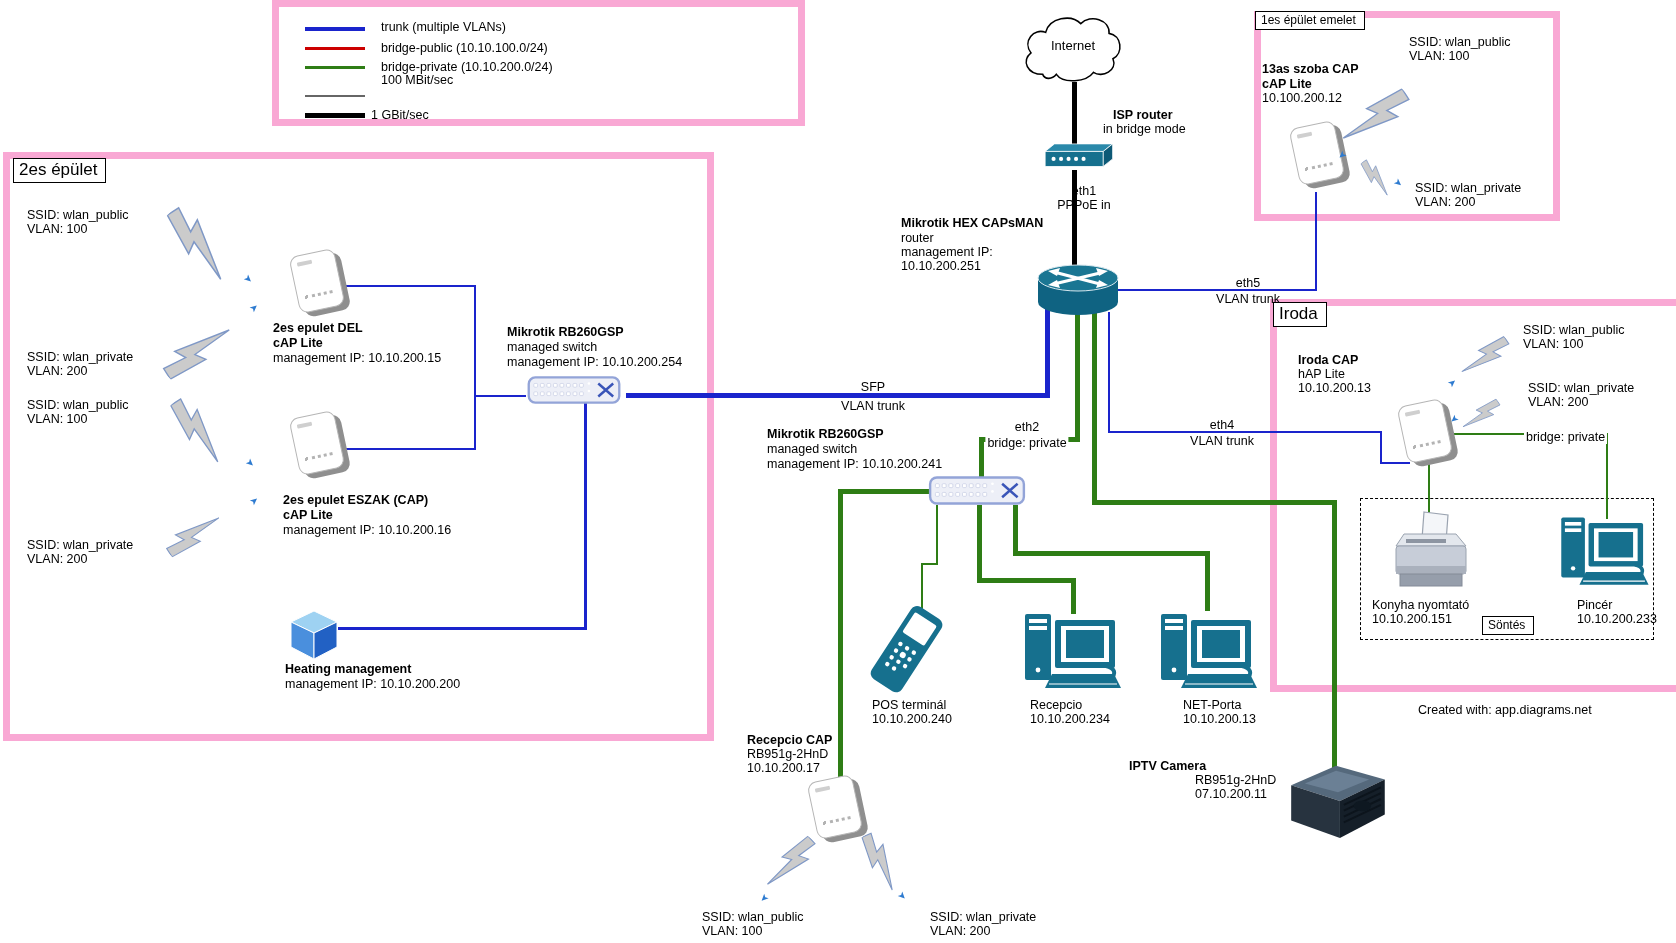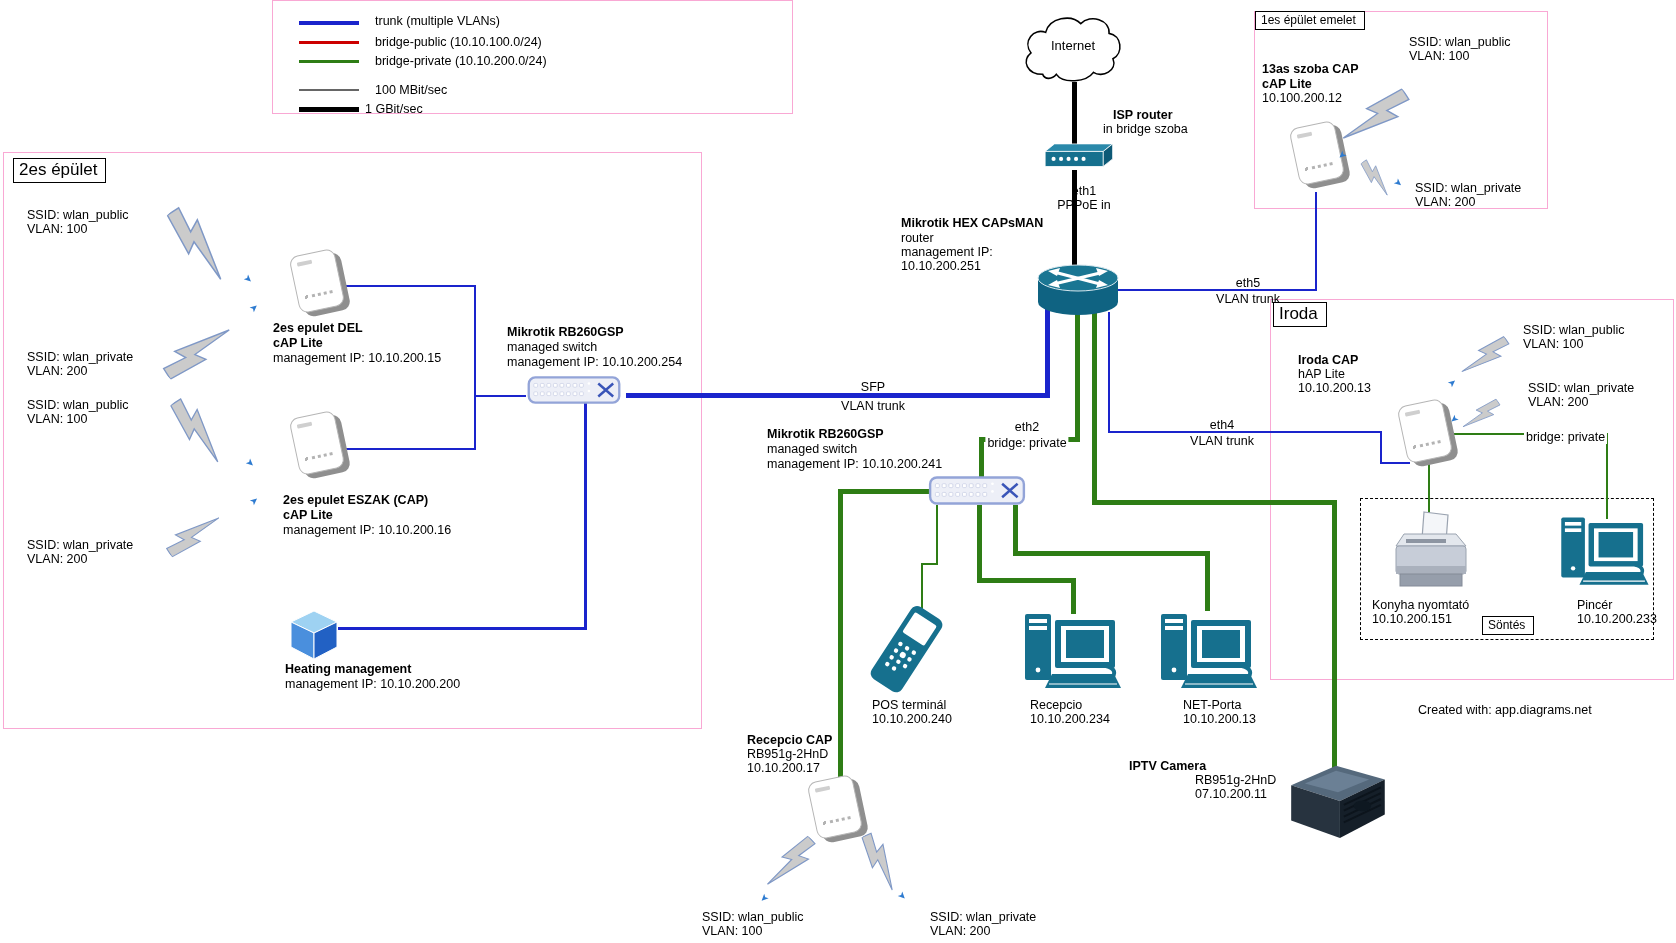--- a/index.html
+++ b/index.html
@@ -3,21 +3,21 @@
 <meta charset="utf-8">
 <style>
   html,body{margin:0;padding:0;background:#fff}
   .stage{position:relative;width:1676px;height:943px;background:#fff;
          font-family:"Liberation Sans",sans-serif;color:#000;overflow:hidden}
   .l{position:absolute}
   .t{position:absolute;font-size:12.5px;line-height:14px;white-space:nowrap}
   .bold{font-weight:bold}
   .ctr{transform:translateX(-50%)}
   .bg{background:#fff;padding:0 2px}
-  .bx{position:absolute;border:1px solid #f9a8d4}
+  .bx{position:absolute;border:7px solid #f9a8d4}
   .dashedbx{position:absolute;border:1.5px dashed #000}
   .tt{position:absolute;background:#fff;border:1px solid #000;padding:1px 8px 2px 5px;font-size:17px;white-space:nowrap}
   .tt.small{font-size:12px}
   .abs{position:absolute;overflow:visible}
   .ap{position:absolute;width:44px;height:56px;background:#fff;border:1px solid #b5b5b5;border-radius:9px;
       box-shadow:5px 5px 0 0 #8f8f8f;transform:rotate(-12deg)}
   .ap::before{content:"";position:absolute;left:6px;top:6px;width:15px;height:4px;background:#cfcfcf;border-radius:1px}
   .ap::after{content:"";position:absolute;left:7px;bottom:13px;width:28px;border-bottom:3px dotted #b3b3b3}
   .chev{position:absolute;font-size:10px;color:#2e7bd0;line-height:10px}
   .legend-row-label{font-size:12.5px}
@@ -146,21 +146,21 @@
   </svg>
 
   <div class="bx" style="left:272px;top:0;width:519px;height:112px">
     <div class="l" style="left: 26px; top: 20px; width: 60px; height: 4px; background: rgb(26, 36, 204);"></div>
     <div class="t legend-row-label" style="left:102px;top:13px">trunk (multiple VLANs)</div>
     <div class="l" style="left: 26px; top: 40px; width: 60px; height: 3px; background: rgb(204, 0, 0);"></div>
     <div class="t legend-row-label" style="left:102px;top:34px">bridge-public (10.10.100.0/24)</div>
     <div class="l" style="left: 26px; top: 59px; width: 60px; height: 3px; background: rgb(46, 125, 21);"></div>
     <div class="t legend-row-label" style="left:102px;top:53px">bridge-private (10.10.200.0/24)</div>
     <div class="l" style="left: 26px; top: 88px; width: 60px; height: 2px; background: rgb(102, 102, 102);"></div>
-    <div class="t legend-row-label" style="left:102px;top:82px">100 MBit/sec</div>
+    <div class="t legend-row-label" style="left:102px;top:66px">100 MBit/sec</div>
     <div class="l" style="left: 26px; top: 106px; width: 60px; height: 5px; background: rgb(0, 0, 0);"></div>
     <div class="t legend-row-label" style="left:92px;top:101px">1 GBit/sec</div>
   </div>
 
   <div class="bx" style="left:3px;top:152px;width:697px;height:575px"></div>
   <div class="tt" style="left:13px;top:158px">2es épület</div>
 
   <div class="bx" style="left:1254px;top:11px;width:292px;height:196px"></div>
   <div class="tt small" style="left:1255px;top:11px">1es épület emelet</div>
 
@@ -319,21 +319,21 @@
   <div class="t" style="left:283px;top:523px">management IP: 10.10.200.16</div>
 
   <div class="t bold" style="left:507px;top:325px">Mikrotik RB260GSP</div>
   <div class="t" style="left:507px;top:340px">managed switch</div>
   <div class="t" style="left:507px;top:355px">management IP: 10.10.200.254</div>
 
   <div class="t bold" style="left:285px;top:662px">Heating management</div>
   <div class="t" style="left:285px;top:677px">management IP: 10.10.200.200</div>
 
   <div class="t bold" style="left:1113px;top:108px">ISP router</div>
-  <div class="t" style="left:1103px;top:122px">in bridge szoba</div>
+  <div class="t" style="left:1103px;top:122px">in bridge mode</div>
 
   <div class="t ctr" style="left:1084px;top:184px">eth1</div>
   <div class="t ctr" style="left:1084px;top:198px">PPPoE in</div>
 
   <div class="t bold" style="left:901px;top:216px">Mikrotik HEX CAPsMAN</div>
   <div class="t" style="left:901px;top:231px">router</div>
   <div class="t" style="left:901px;top:245px">management IP:</div>
   <div class="t" style="left:901px;top:259px">10.10.200.251</div>
 
   <div class="t ctr" style="left:1248px;top:276px">eth5</div>

